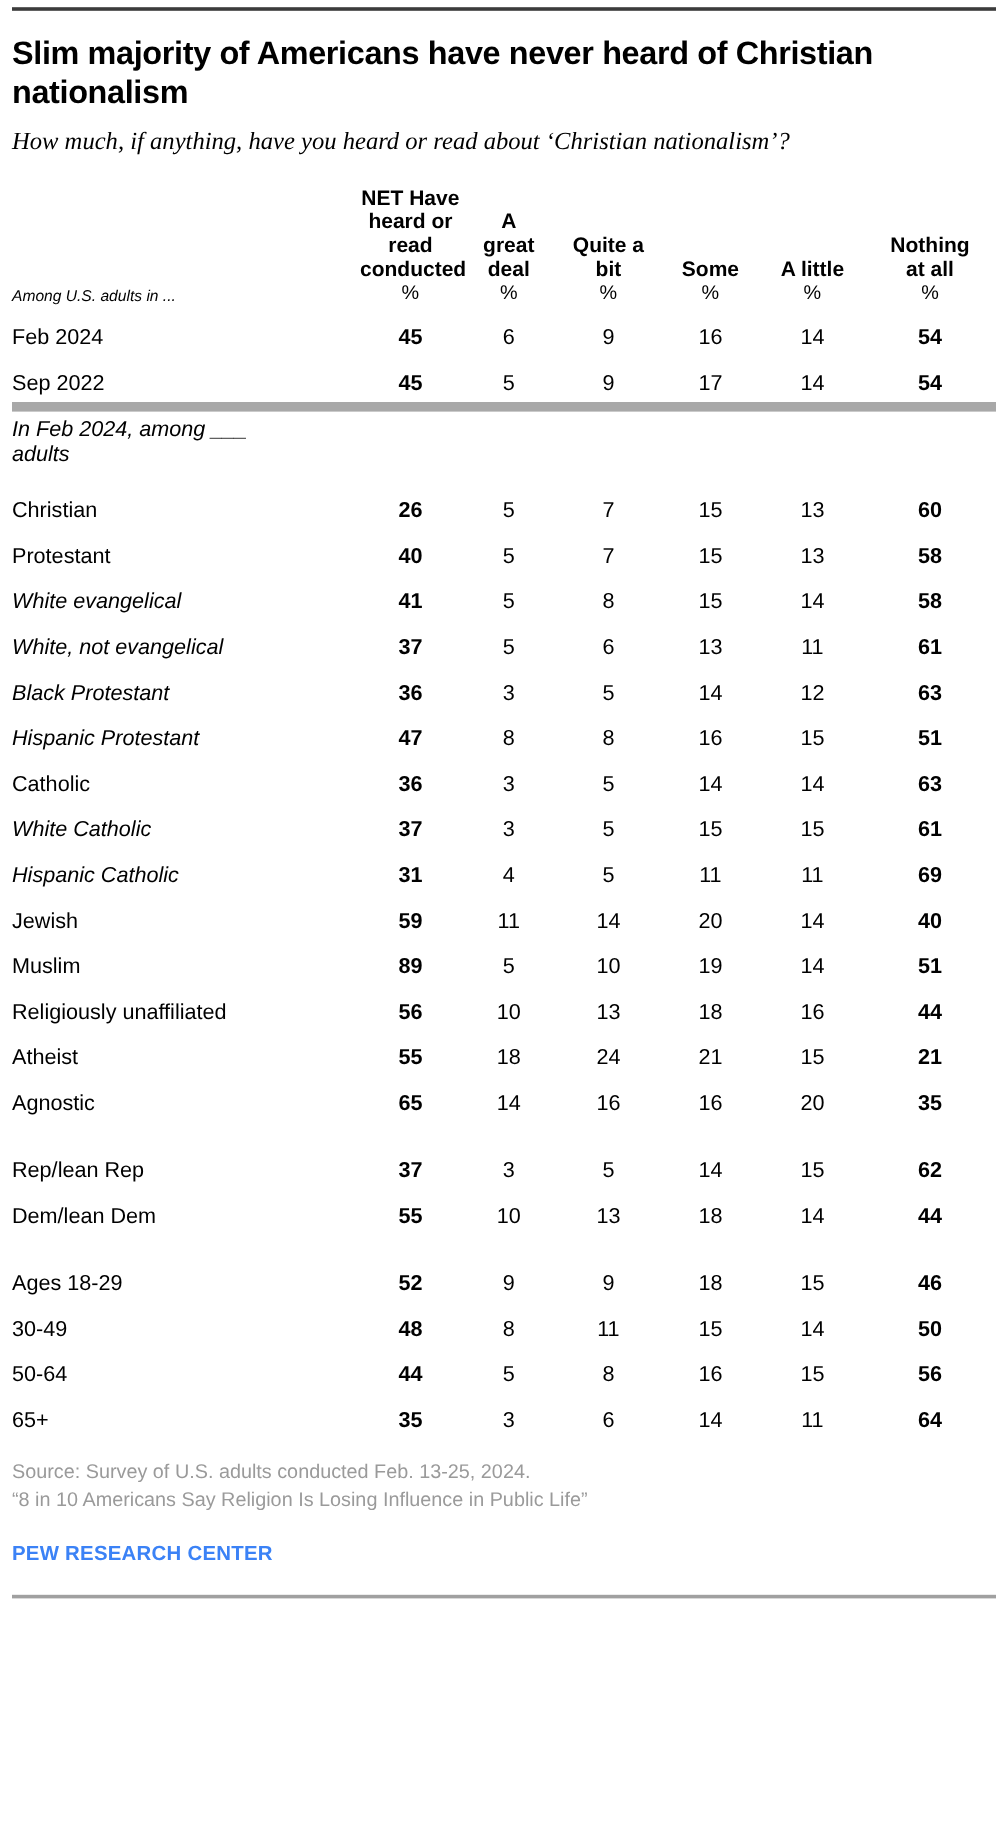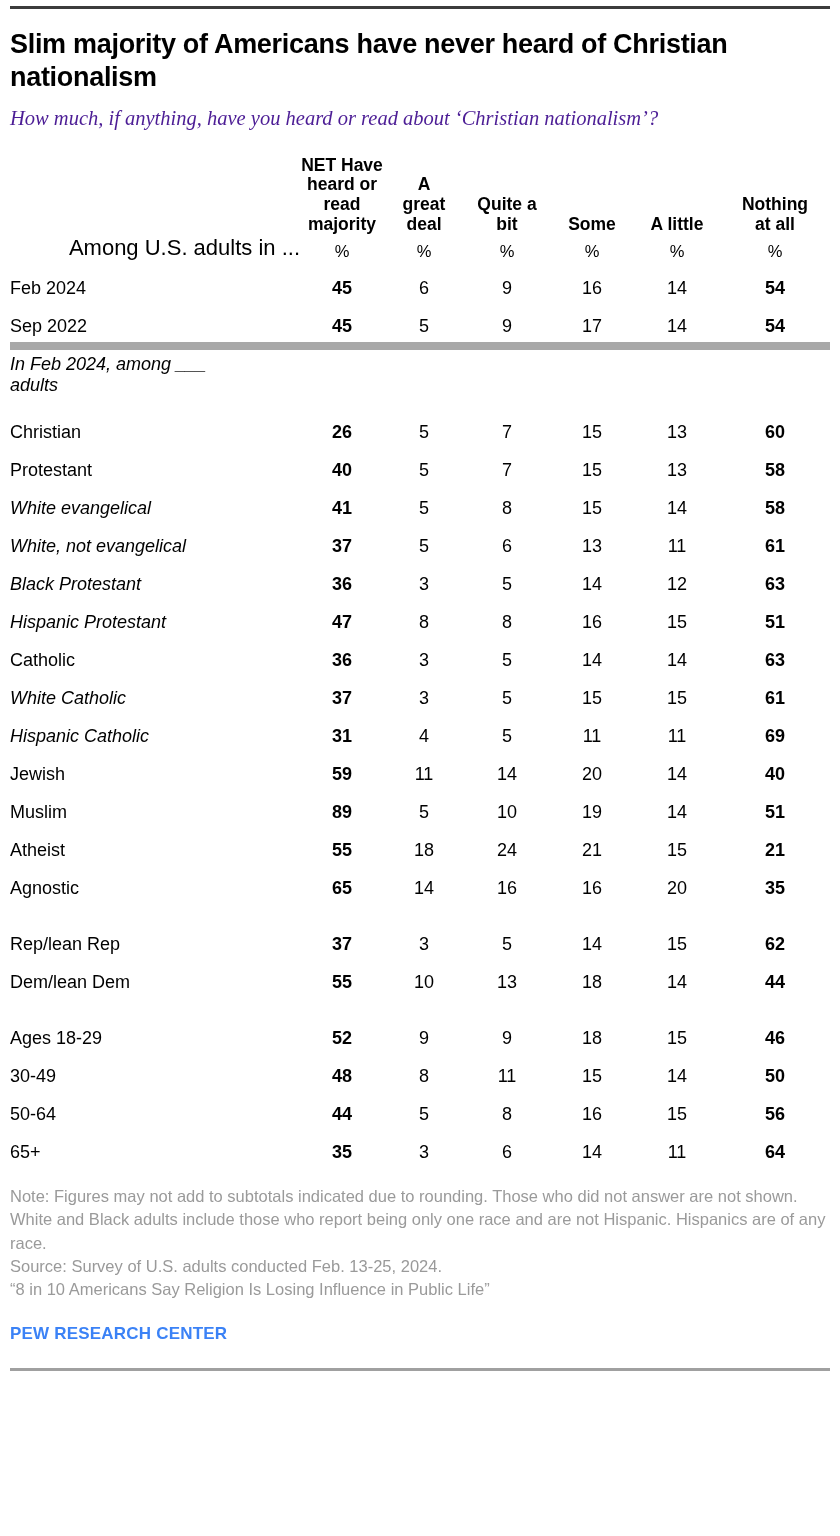--- a/index.html
+++ b/index.html
@@ -37,21 +37,21 @@
     line-height: 1.22;
     letter-spacing: -0.3px;
     margin: 19px 0 0 0;
     color: #000;
   }
   .subtitle {
     font-family: "Liberation Serif", serif;
     font-style: italic;
     font-size: 20.5px;
     line-height: 1.25;
-    color: #4c1d95;
+    color: #000000;
     margin: 12px 0 0 0;
   }
 
   
   table.data {
     width: 820px;
     border-collapse: collapse;
     table-layout: fixed;
     margin-top: 24px;
   }
@@ -80,22 +80,23 @@
   .hdr th.h-label { text-align: left; }
 
   
   .pct td {
     font-size: 16.5px;
     text-align: center;
     padding: 5px 0 6px 0;
     color: #000;
   }
   .pct td.lbl {
-    text-align: right;
-    font-size: 22px;
+    text-align: left;
+    font-style: italic;
+    font-size: 13px;
   }
 
   
   .row td {
     font-size: 18px;
     text-align: center;
     height: 38px;
     color: #000;
   }
   .row td.lbl {
@@ -176,21 +177,21 @@
         <col class="c-lit">
         <col class="c-nat">
     </colgroup>
     <thead>
       <tr class="hdr">
         <th class="h-label"></th>
         <th>
           <div>NET Have</div>
           <div>heard or</div>
           <div>read</div>
-          <div>majority</div>
+          <div>conducted</div>
         </th>
         <th>
           <div>A</div>
           <div>great</div>
           <div>deal</div>
         </th>
         <th>
           <div>Quite a</div>
           <div>bit</div>
         </th>
@@ -338,20 +339,29 @@
         <tr class="row">
           <td class="lbl ind0">Muslim</td>
           <td class="v-strong">89</td>
           <td>5</td>
           <td>10</td>
           <td>19</td>
           <td>14</td>
           <td class="v-strong">51</td>
         </tr>
         <tr class="row">
+          <td class="lbl ind0">Religiously unaffiliated</td>
+          <td class="v-strong">56</td>
+          <td>10</td>
+          <td>13</td>
+          <td>18</td>
+          <td>16</td>
+          <td class="v-strong">44</td>
+        </tr>
+        <tr class="row">
           <td class="lbl ind1">Atheist</td>
           <td class="v-strong">55</td>
           <td>18</td>
           <td>24</td>
           <td>21</td>
           <td>15</td>
           <td class="v-strong">21</td>
         </tr>
         <tr class="row">
           <td class="lbl ind1">Agnostic</td>
@@ -419,21 +429,20 @@
           <td>3</td>
           <td>6</td>
           <td>14</td>
           <td>11</td>
           <td class="v-strong">64</td>
         </tr>
       </tbody>
   </table>
 
   <div class="notes">
-    <p class="note">Note: Figures may not add to subtotals indicated due to rounding. Those who did not answer are not shown. White and Black adults include those who report being only one race and are not Hispanic. Hispanics are of any race.</p>
     <p class="source">Source: Survey of U.S. adults conducted Feb. 13-25, 2024.</p>
     <p class="report">“8 in 10 Americans Say Religion Is Losing Influence in Public Life”</p>
   </div>
 
   <div class="prc">PEW RESEARCH CENTER</div>
   <div class="bottom-rule"></div>
 
 </div>
 
 </body></html>

